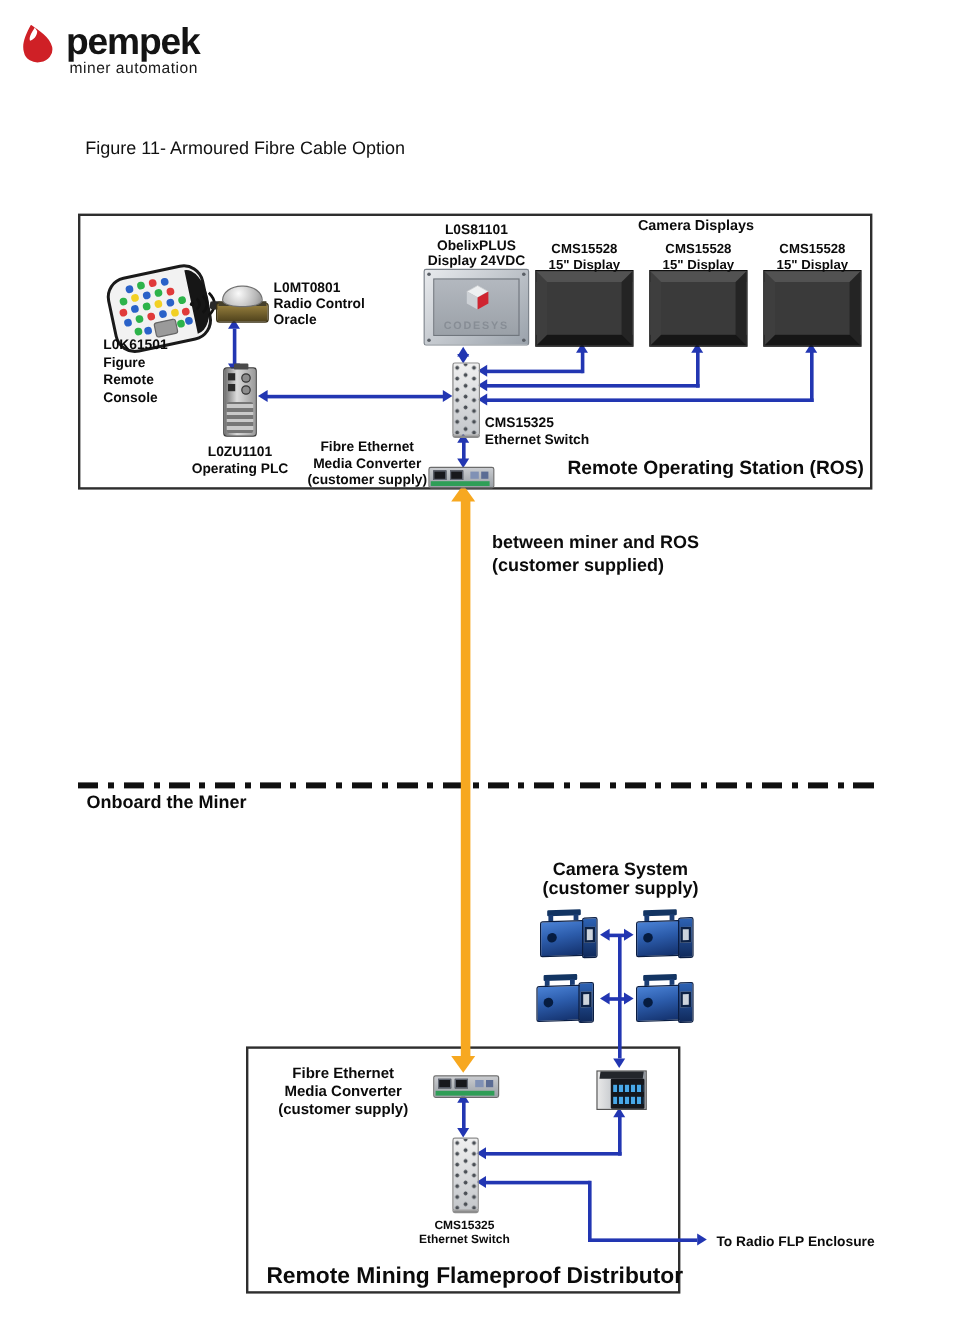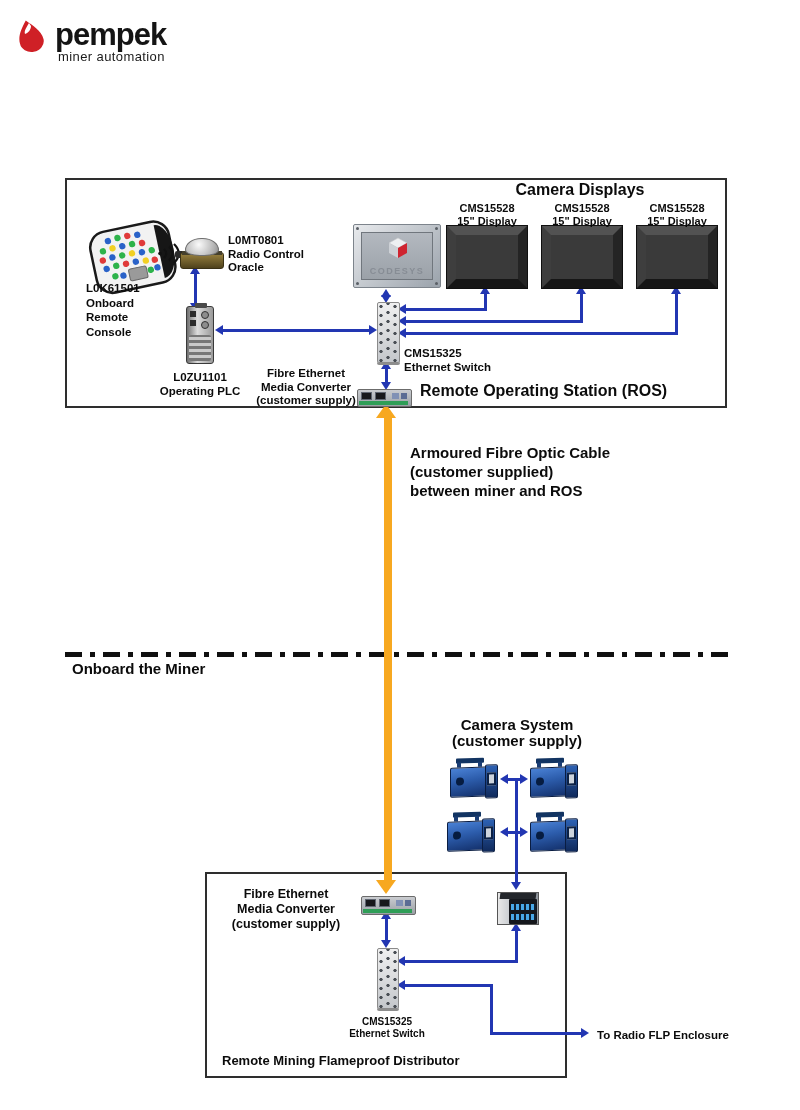--- a/index.html
+++ b/index.html
@@ -40,20 +40,21 @@
 
   <div class="abs" style="left:18px;top:19px;width:26px;height:34px;">
     <svg width="26" height="34" viewBox="0 0 26 34">
       <path d="M10 1 C4 9 0 16 1 23 a12 10.5 0 0 0 24 -1 C24 13 16 7 10 1 Z" fill="#cf2026" transform="rotate(-8 13 17)"></path>
       <path d="M11 4 C8 9 6 12 7 15 C10 14 13 11 13 7 Z" fill="#ffffff"></path>
     </svg>
   </div>
   <div class="abs" style="left:55px;top:17px;font-size:31px;letter-spacing:-1px;color:#141414;font-weight:bold;">pempek</div>
   <div class="abs" style="left:58px;top:49px;font-size:13px;color:#1a1a1a;letter-spacing:.4px;">miner automation</div>
 
+  <div class="abs" style="left:71px;top:115px;font-size:15px;color:#111;">Figure 11- Armoured Fibre Cable Option</div>
 
   <div class="box" style="left:65px;top:178px;width:662px;height:230px;"></div>
   <div class="box" style="left:205px;top:872px;width:362px;height:206px;"></div>
 
   <div class="dashline" style="left:65px;top:652px;width:665px;"></div>
 
   <div class="ahU" style="left:190px;top:266px;"></div>
   <div class="lineV" style="left:194px;top:274px;height:30px;"></div>
   <div class="ahD" style="left:190px;top:303px;"></div>
 
@@ -248,71 +249,75 @@
   <div class="convdev" style="left:361px;top:896px;width:53px;height:17px;">
     <div class="abs" style="left:3px;top:2px;width:11px;height:8px;background:#17181c;border:1px solid #606672;box-sizing:border-box;"></div>
     <div class="abs" style="left:17px;top:2px;width:11px;height:8px;background:#17181c;border:1px solid #606672;box-sizing:border-box;"></div>
     <div class="abs" style="left:34px;top:3px;width:7px;height:6px;background:#8091b5;"></div>
     <div class="abs" style="left:43px;top:3px;width:6px;height:6px;background:#5b6c94;"></div>
     <div class="abs" style="left:1px;top:12px;width:49px;height:4px;background:#2f9e57;"></div>
   </div>
 
   <div class="switchdev" style="left:377px;top:948px;width:20px;height:59px;"></div>
 
-  <div class="lbl ctr" style="left:470px;top:181px;width:220px;font-size:16px;">Camera Displays</div>
+  <div class="lbl ctr" style="left:470px;top:181px;width:220px;font-size:12px;">Camera Displays</div>
 
   <div class="lbl ctr" style="left:442px;top:202px;width:90px;font-size:11px;">
     <div>CMS15528</div>
     <div>15" Display</div>
   </div>
   <div class="lbl ctr" style="left:537px;top:202px;width:90px;font-size:11px;">
     <div>CMS15528</div>
     <div>15" Display</div>
   </div>
   <div class="lbl ctr" style="left:632px;top:202px;width:90px;font-size:11px;">
     <div>CMS15528</div>
     <div>15" Display</div>
   </div>
 
   <div class="lbl" style="left:86px;top:281px;font-size:11.5px;line-height:14.5px;">
     <div>L0K61501</div>
-    <div>Onboard</div>
+    <div>Figure</div>
     <div>Remote</div>
     <div>Console</div>
   </div>
 
   <div class="lbl" style="left:228px;top:234px;font-size:11.5px;line-height:13.5px;">
     <div>L0MT0801</div>
     <div>Radio Control</div>
     <div>Oracle</div>
   </div>
 
   <div class="lbl ctr" style="left:140px;top:370px;width:120px;font-size:11.5px;line-height:14px;">
     <div>L0ZU1101</div>
     <div>Operating PLC</div>
   </div>
 
+  <div class="lbl ctr" style="left:337px;top:186px;width:120px;font-size:11.5px;line-height:13px;">
+    <div>L0S81101</div>
+    <div>ObelixPLUS</div>
+    <div>Display 24VDC</div>
+  </div>
 
   <div class="lbl" style="left:404px;top:346px;font-size:11.5px;line-height:14px;">
     <div>CMS15325</div>
     <div>Ethernet Switch</div>
   </div>
 
   <div class="lbl ctr" style="left:245px;top:367px;width:122px;font-size:11.5px;line-height:13.5px;">
     <div>Fibre Ethernet</div>
     <div>Media Converter</div>
     <div>(customer supply)</div>
   </div>
 
-  <div class="lbl" style="left:420px;top:382px;width:300px;font-size:16px;text-align:left;">Remote Operating Station (ROS)</div>
+  <div class="lbl" style="left:420px;top:382px;width:300px;font-size:16px;text-align:right;">Remote Operating Station (ROS)</div>
 
   <div class="lbl" style="left:410px;top:443px;font-size:15px;line-height:19px;">
-    <div>Armoured Fibre Optic Cable</div>
+    <div>between miner and ROS</div>
     <div>(customer supplied)</div>
-    <div>between miner and ROS</div>
   </div>
 
   <div class="lbl" style="left:72px;top:660px;font-size:15px;">Onboard the Miner</div>
 
   <div class="lbl ctr" style="left:427px;top:717px;width:180px;font-size:15px;line-height:15.5px;">
     <div>Camera System</div>
     <div>(customer supply)</div>
   </div>
 
   <div class="lbl ctr" style="left:213px;top:887px;width:146px;font-size:12.5px;line-height:15px;">
@@ -321,15 +326,15 @@
     <div>(customer supply)</div>
   </div>
 
   <div class="lbl ctr" style="left:327px;top:1016px;width:120px;font-size:10px;line-height:12px;">
     <div>CMS15325</div>
     <div>Ethernet Switch</div>
   </div>
 
   <div class="lbl" style="left:597px;top:1029px;font-size:11.5px;">To Radio FLP Enclosure</div>
 
-  <div class="lbl" style="left:222px;top:1053px;font-size:13px;text-align:right;">Remote Mining Flameproof Distributor</div>
+  <div class="lbl" style="left:222px;top:1053px;font-size:19px;text-align:right;">Remote Mining Flameproof Distributor</div>
 
 </div>
 
 </body></html>

